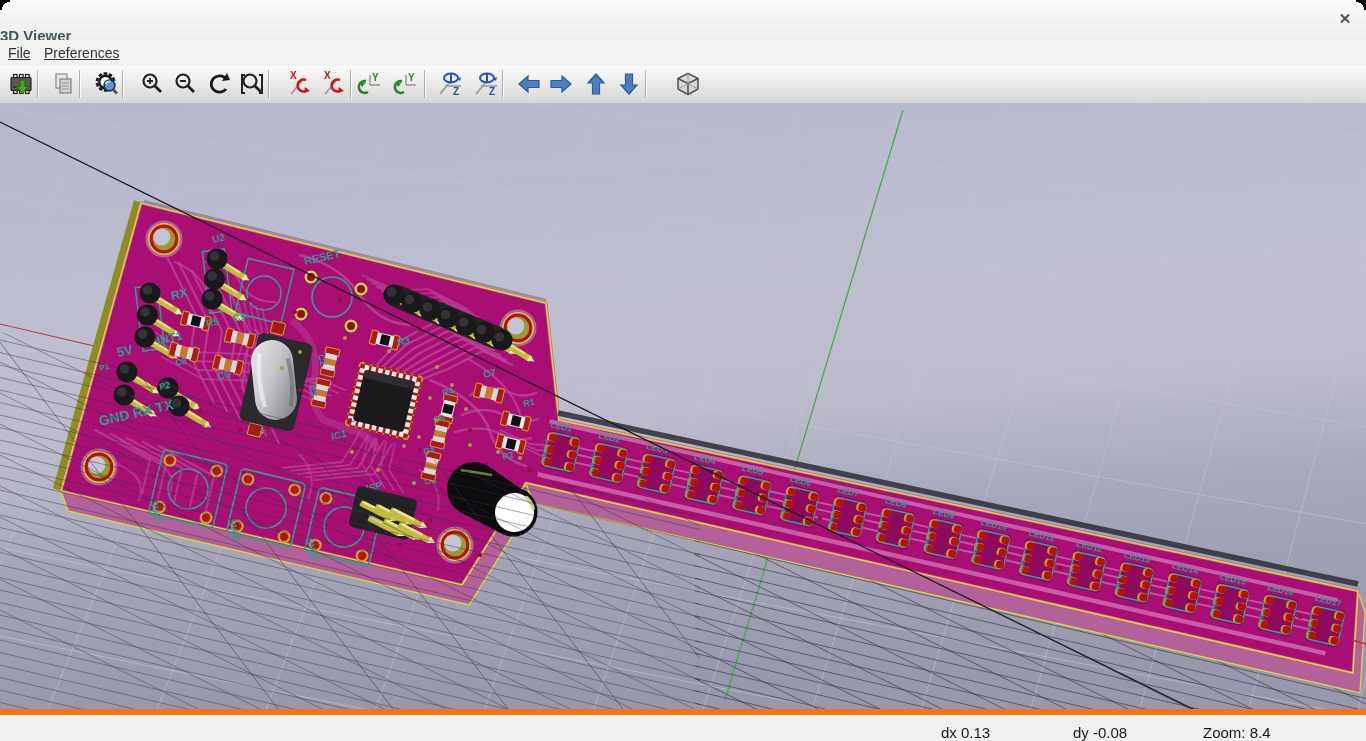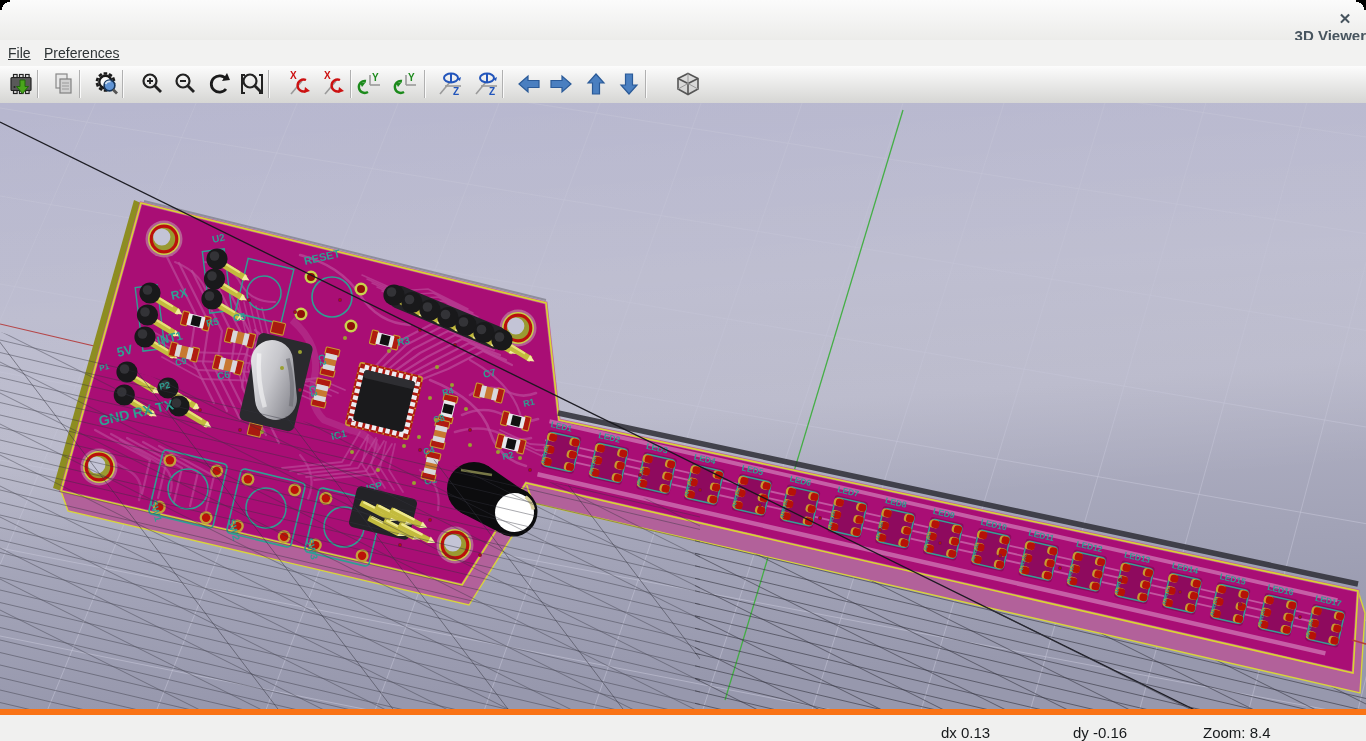--- a/index.html
+++ b/index.html
@@ -1,17 +1,17 @@
 <!DOCTYPE html>
 <html><head><meta charset="utf-8"><style>
 html,body{margin:0;padding:0;width:1366px;height:741px;overflow:hidden;background:#000;}
 body{font-family:"Liberation Sans",sans-serif;}
 #win{position:absolute;inset:0;background:#fff;border-radius:8px 8px 0 0;overflow:hidden;}
 #title{position:absolute;left:0;top:0;width:100%;height:40px;background:linear-gradient(#fbfbfb,#ececea);}
-#title .t{position:absolute;left:0;right:0;top:1px;text-align:right;font-size:15px;font-weight:bold;color:#47545e;margin-top:26px;}
+#title .t{position:absolute;left:0;right:0;top:1px;text-align:left;font-size:15px;font-weight:bold;color:#47545e;margin-top:26px;}
 #close{position:absolute;right:13px;top:11px;width:16px;height:16px;color:#47545e;font-weight:bold;font-size:15px;line-height:16px;text-align:center;}
 #menu{position:absolute;left:0;top:40px;width:100%;height:26px;background:#f2f2f1;font-size:14px;color:#2e3436;}
 #menu span{position:absolute;top:5px;text-decoration:underline;}
 #toolbar{position:absolute;left:0;top:66px;width:100%;height:37px;background:linear-gradient(#fcfcfc,#d6d6d4);border-bottom:1px solid #9c9c9c;}
 .ticon{position:absolute;top:5px;width:26px;height:26px;}
 .sep{position:absolute;top:4px;width:1px;height:28px;background:#b0b0b0;box-shadow:1px 0 0 #fafafa;}
 #view{position:absolute;left:0;top:103px;width:1366px;height:606px;}
 #status{position:absolute;left:0;top:709px;width:100%;height:32px;background:#f0f0ef;border-top:6px solid #f97316;font-size:15px;color:#16191b;}
 #status div{position:absolute;top:9px;}
 .corner{position:absolute;top:0;width:10px;height:10px;background:#000;z-index:10}
@@ -1259,17 +1259,17 @@
         <line x1="-110.0" y1="-3.0" x2="2040.0" y2="712.0" stroke="#34343f" stroke-width="1" opacity="0.4"></line>
         <line x1="20.0" y1="-3.0" x2="2170.0" y2="712.0" stroke="#34343f" stroke-width="1" opacity="0.4"></line>
         <line x1="150.0" y1="-3.0" x2="2300.0" y2="712.0" stroke="#34343f" stroke-width="1" opacity="0.4"></line>
         <line x1="280.0" y1="-3.0" x2="2430.0" y2="712.0" stroke="#34343f" stroke-width="1" opacity="0.4"></line>
         <line x1="410.0" y1="-3.0" x2="2560.0" y2="712.0" stroke="#34343f" stroke-width="1" opacity="0.4"></line>
       </g>
 <line x1="1352.0" y1="537.0" x2="1366.0" y2="541.0" stroke="#b43a3a" stroke-width="1.4" opacity="1.0"></line>
 </svg>
 <div id="status">
       <div style="left:941px">dx 0.13</div>
-      <div style="left:1073px">dy -0.16</div>
+      <div style="left:1073px">dy -0.08</div>
       <div style="left:1203px">Zoom: 8.4</div>
     </div>
 </div>
 <div class="corner" style="left:0;border-radius:0 0 8px 0;background:radial-gradient(circle at 10px 10px,transparent 8px,#000 8px)"></div>
 <div class="corner" style="right:0;background:radial-gradient(circle at 0px 10px,transparent 8px,#000 8px)"></div>
 </body></html>

